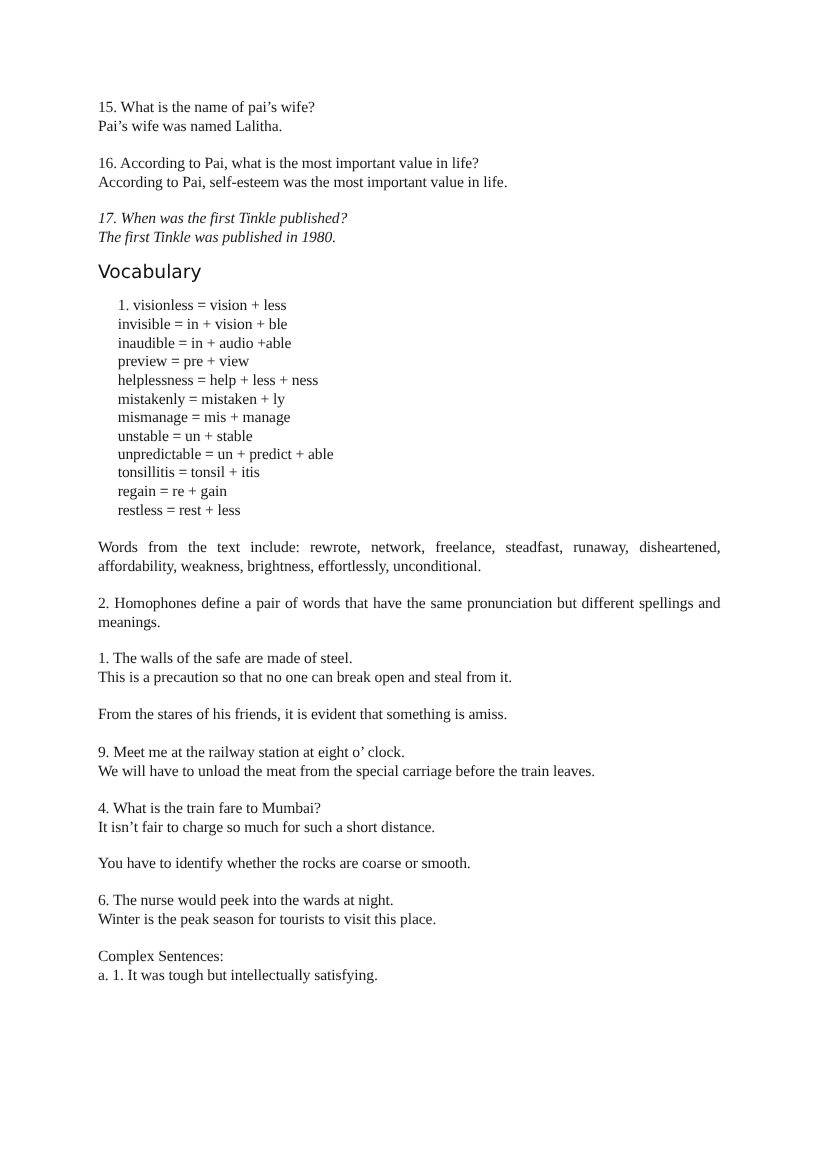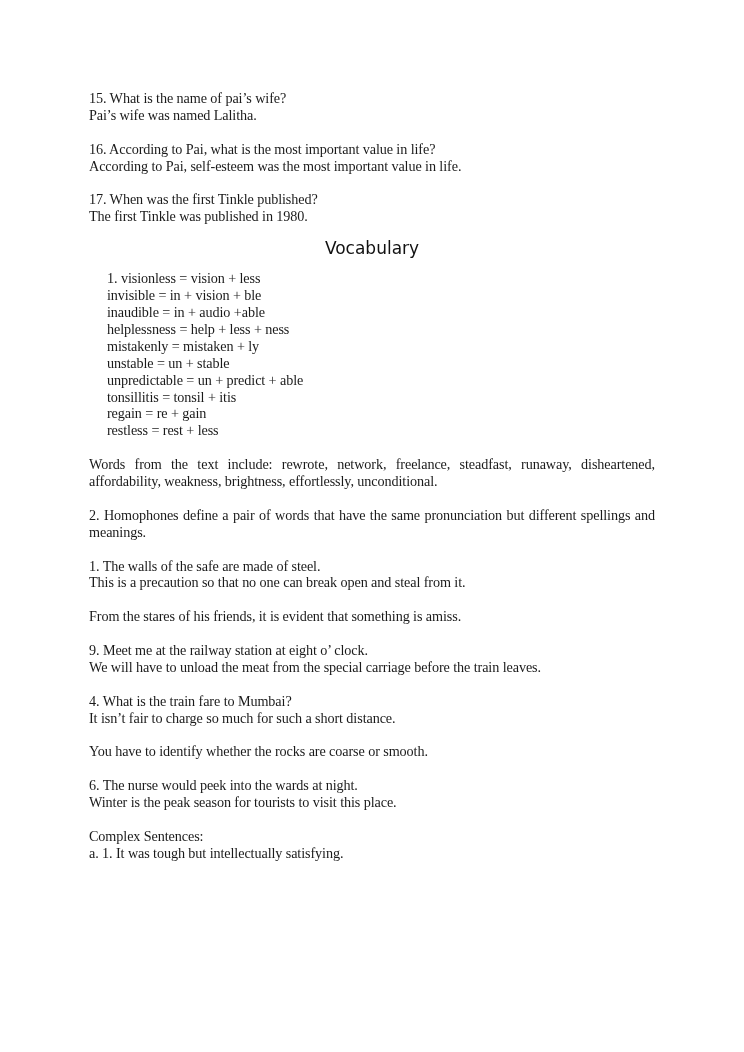--- a/index.html
+++ b/index.html
@@ -32,21 +32,20 @@
       white-space: nowrap;
     }
     .heading {
       font-family: "DejaVu Sans", "Liberation Sans", sans-serif;
       font-size: 17px;
       line-height: 22px;
       font-weight: normal;
       margin: 3px 0 11px 0;
       letter-spacing: 0;
       color: #111;
-      text-align: center;
     }
     .justify {
       text-align: justify;
       text-align-last: left;
       white-space: normal;
     }
     .vocab-list .line {
       line-height: 16.9px;
       margin-left: 18px;
     }
@@ -59,33 +58,35 @@
   <div class="block">
     <span class="line">15. What is the name of pai’s wife?</span>
     <span class="line">Pai’s wife was named Lalitha.</span>
   </div>
 
   <div class="block">
     <span class="line">16. According to Pai, what is the most important value in life?</span>
     <span class="line">According to Pai, self-esteem was the most important value in life.</span>
   </div>
 
-  <div class="block" style="margin-bottom:12px;">
+  <div class="block" style="margin-bottom:12px;font-style:italic;">
     <span class="line">17. When was the first Tinkle published?</span>
     <span class="line">The first Tinkle was published in 1980.</span>
   </div>
 
   <h2 class="heading">Vocabulary</h2>
 
   <div class="block vocab-list">
     <span class="line">1. visionless = vision + less</span>
     <span class="line">invisible = in + vision + ble</span>
     <span class="line">inaudible = in + audio +able</span>
+    <span class="line">preview = pre + view</span>
     <span class="line">helplessness = help + less + ness</span>
     <span class="line">mistakenly = mistaken + ly</span>
+    <span class="line">mismanage = mis + manage</span>
     <span class="line">unstable = un + stable</span>
     <span class="line">unpredictable = un + predict + able</span>
     <span class="line">tonsillitis = tonsil + itis</span>
     <span class="line">regain = re + gain</span>
     <span class="line">restless = rest + less</span>
   </div>
 
   <p class="block justify">Words from the text include: rewrote, network, freelance, steadfast, runaway, disheartened, affordability, weakness, brightness, effortlessly, unconditional.</p>
 
   <p class="block justify">2. Homophones define a pair of words that have the same pronunciation but different spellings and meanings.</p>

